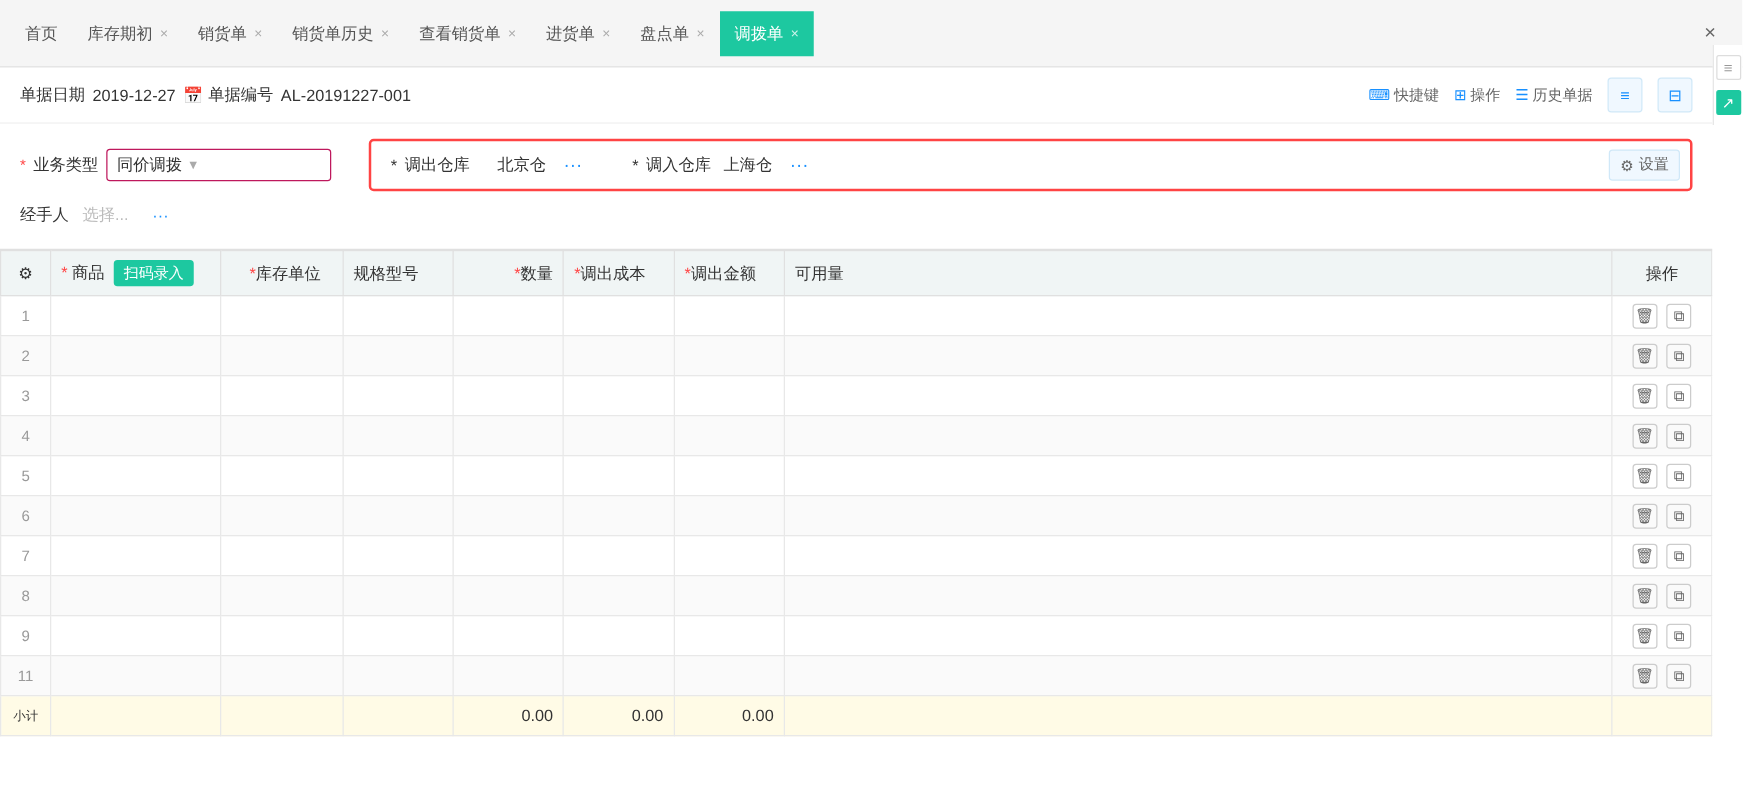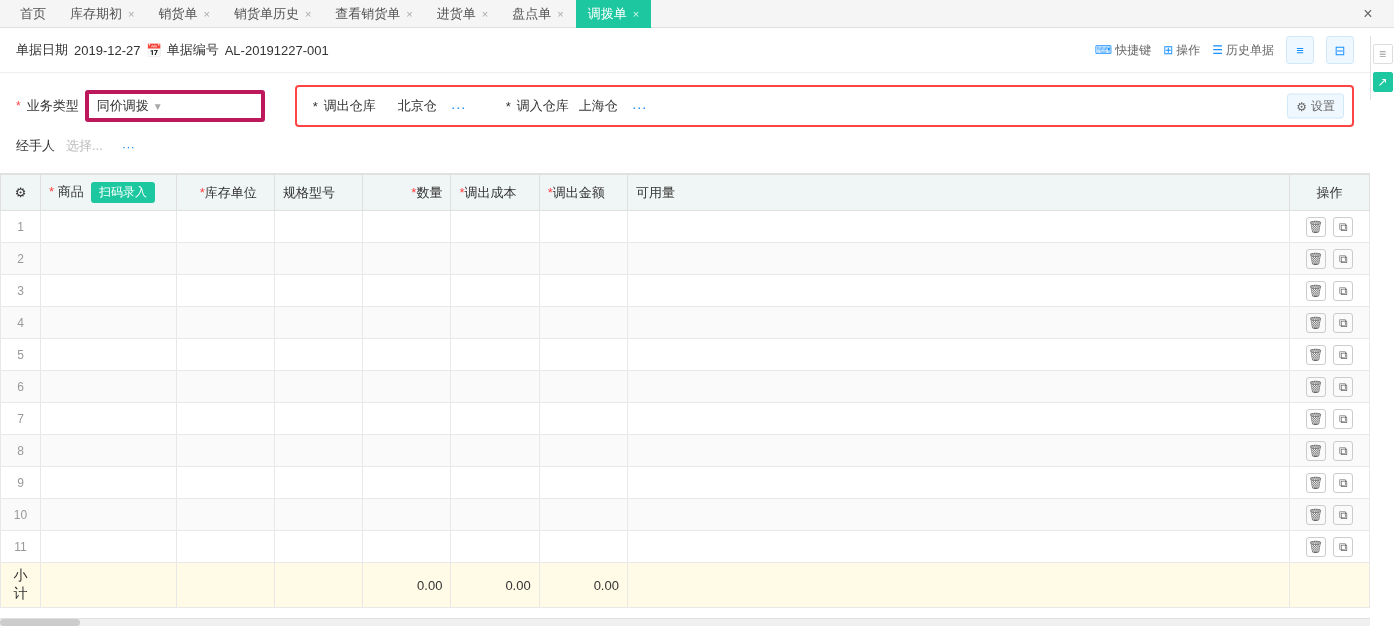--- a/index.html
+++ b/index.html
@@ -4,21 +4,21 @@
   <style>
     * { box-sizing: border-box; margin: 0; padding: 0; }
     body { font-family: "Microsoft YaHei", "PingFang SC", Arial, sans-serif; font-size: 13px; color: #333; background: #fff; overflow: hidden; }
 
     
     .tab-bar {
       display: flex;
       align-items: center;
       border-bottom: 1px solid #e0e0e0;
       background: #f5f5f5;
-      height: 28px;
+      height: 54px;
       padding: 0 8px;
     }
     .tab-item {
       display: flex;
       align-items: center;
       padding: 0 12px;
       height: 36px;
       cursor: pointer;
       color: #555;
       font-size: 13px;
@@ -114,21 +114,21 @@
       gap: 6px;
       font-size: 13px;
     }
     .form-field .req { color: #f44; font-size: 12px; }
     .form-field .field-label { color: #333; }
     .field-select {
       display: flex;
       align-items: center;
       gap: 4px;
       min-width: 180px;
-      border: 4px solid #be185d;
+      border: 1px solid #be185d;
       border-radius: 3px;
       padding: 3px 8px;
       cursor: pointer;
       background: #fff;
     }
     .field-select .arrow { color: #aaa; font-size: 10px; }
 
     
     .red-box {
       border: 2px solid #f44;
@@ -555,49 +555,35 @@
         <td></td>
         <td></td>
         <td></td>
         <td></td>
         <td class="ops-col">
           <span class="op-icon" title="删除">🗑</span>
           <span class="op-icon" title="复制">⧉</span>
         </td>
       </tr>
           <tr>
-        <td class="num-col">10</td>
-        <td></td>
-        <td></td>
-        <td></td>
-        <td></td>
-        <td></td>
-        <td></td>
-        <td></td>
-        <td class="ops-col">
-          <span class="op-icon" title="删除">🗑</span>
-          <span class="op-icon" title="复制">⧉</span>
-        </td>
-      </tr>
-          <tr>
         <td class="num-col">11</td>
         <td></td>
         <td></td>
         <td></td>
         <td></td>
         <td></td>
         <td></td>
         <td></td>
         <td class="ops-col">
           <span class="op-icon" title="删除">🗑</span>
           <span class="op-icon" title="复制">⧉</span>
         </td>
       </tr>
           <tr class="subtotal">
-        <td class="num-col" style="color:#333;font-size:14px;">小计</td>
+        <td class="num-col" style="color:#333;font-size:10px;">小计</td>
         <td style="background:#fffbe6;"></td>
         <td style="background:#fffbe6;"></td>
         <td style="background:#fffbe6;"></td>
         <td style="text-align:right;background:#fffbe6;">0.00</td>
         <td style="text-align:right;background:#fffbe6;">0.00</td>
         <td style="text-align:right;background:#fffbe6;">0.00</td>
         <td style="background:#fffbe6;"></td>
         <td class="ops-col" style="background:#fffbe6;">
           <span class="op-icon" style="visibility:hidden;">🗑</span>
           <span class="op-icon" style="visibility:hidden;">⧉</span>

